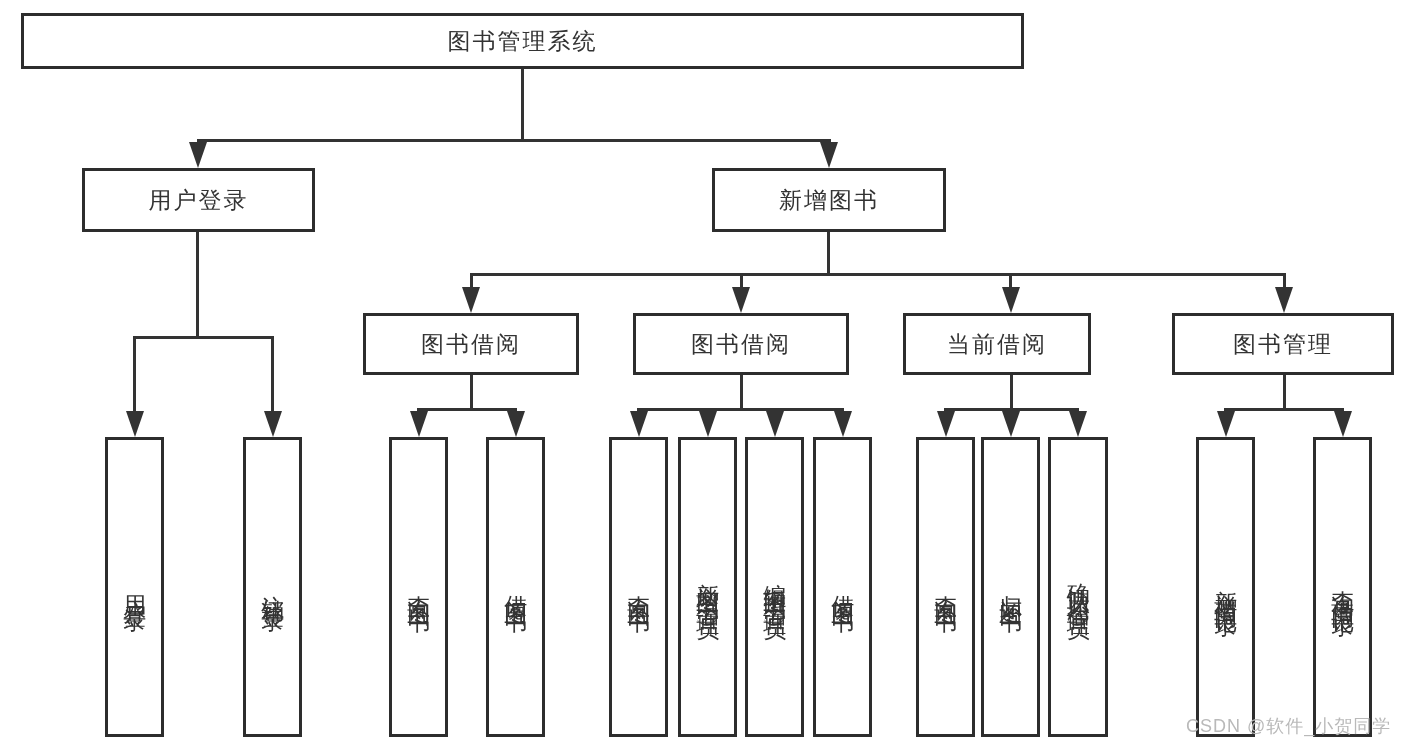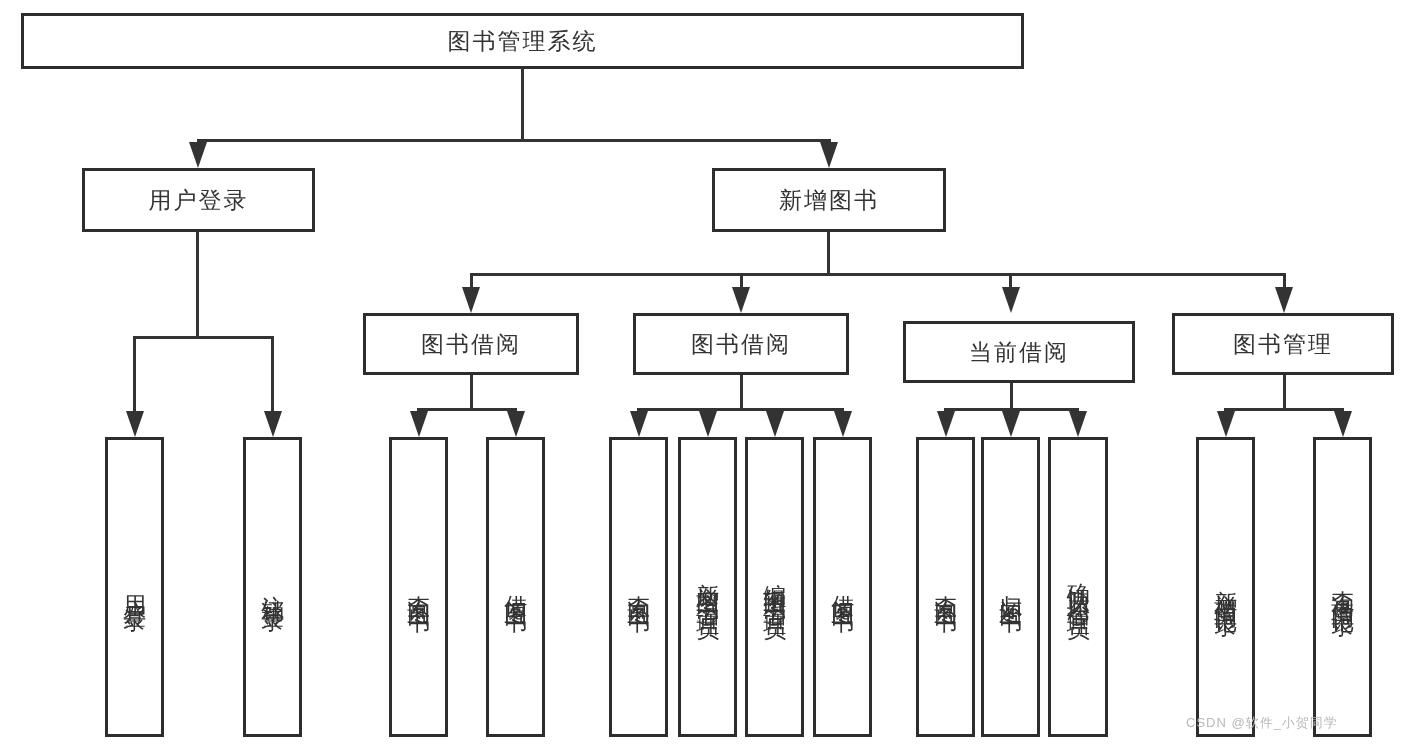--- a/index.html
+++ b/index.html
@@ -43,21 +43,21 @@
     position:absolute;
     width:0; height:0;
     border-left:9px solid transparent;
     border-right:9px solid transparent;
     border-top:26px solid #333333;
   }
   .watermark {
     position:absolute;
     left:1186px;
     top:714px;
-    font-size:13px;
+    font-size:18px;
     letter-spacing:1px;
     color:#b9b9b9;
     white-space:nowrap;
   }
 </style>
 </head>
 <body>
 
 <div class="stage">
 
@@ -117,21 +117,21 @@
   <div class="box" style="left:712px;top:168px;width:234px;height:64px;">
     <span class="lbl">新增图书</span>
   </div>
 
   <div class="box" style="left:363px;top:313px;width:216px;height:62px;">
     <span class="lbl">图书借阅</span>
   </div>
   <div class="box" style="left:633px;top:313px;width:216px;height:62px;">
     <span class="lbl">图书借阅</span>
   </div>
-  <div class="box" style="left:903px;top:321px;width:232px;height:62px;">
+  <div class="box" style="left:903px;top:313px;width:188px;height:62px;">
     <span class="lbl">当前借阅</span>
   </div>
   <div class="box" style="left:1172px;top:313px;width:222px;height:62px;">
     <span class="lbl">图书管理</span>
   </div>
 
   <div class="box vbox" style="left:105px;top:437px;width:59px;height:300px;">
     <span class="vlbl">用户登录</span>
   </div>
   <div class="box vbox" style="left:243px;top:437px;width:59px;height:300px;">

